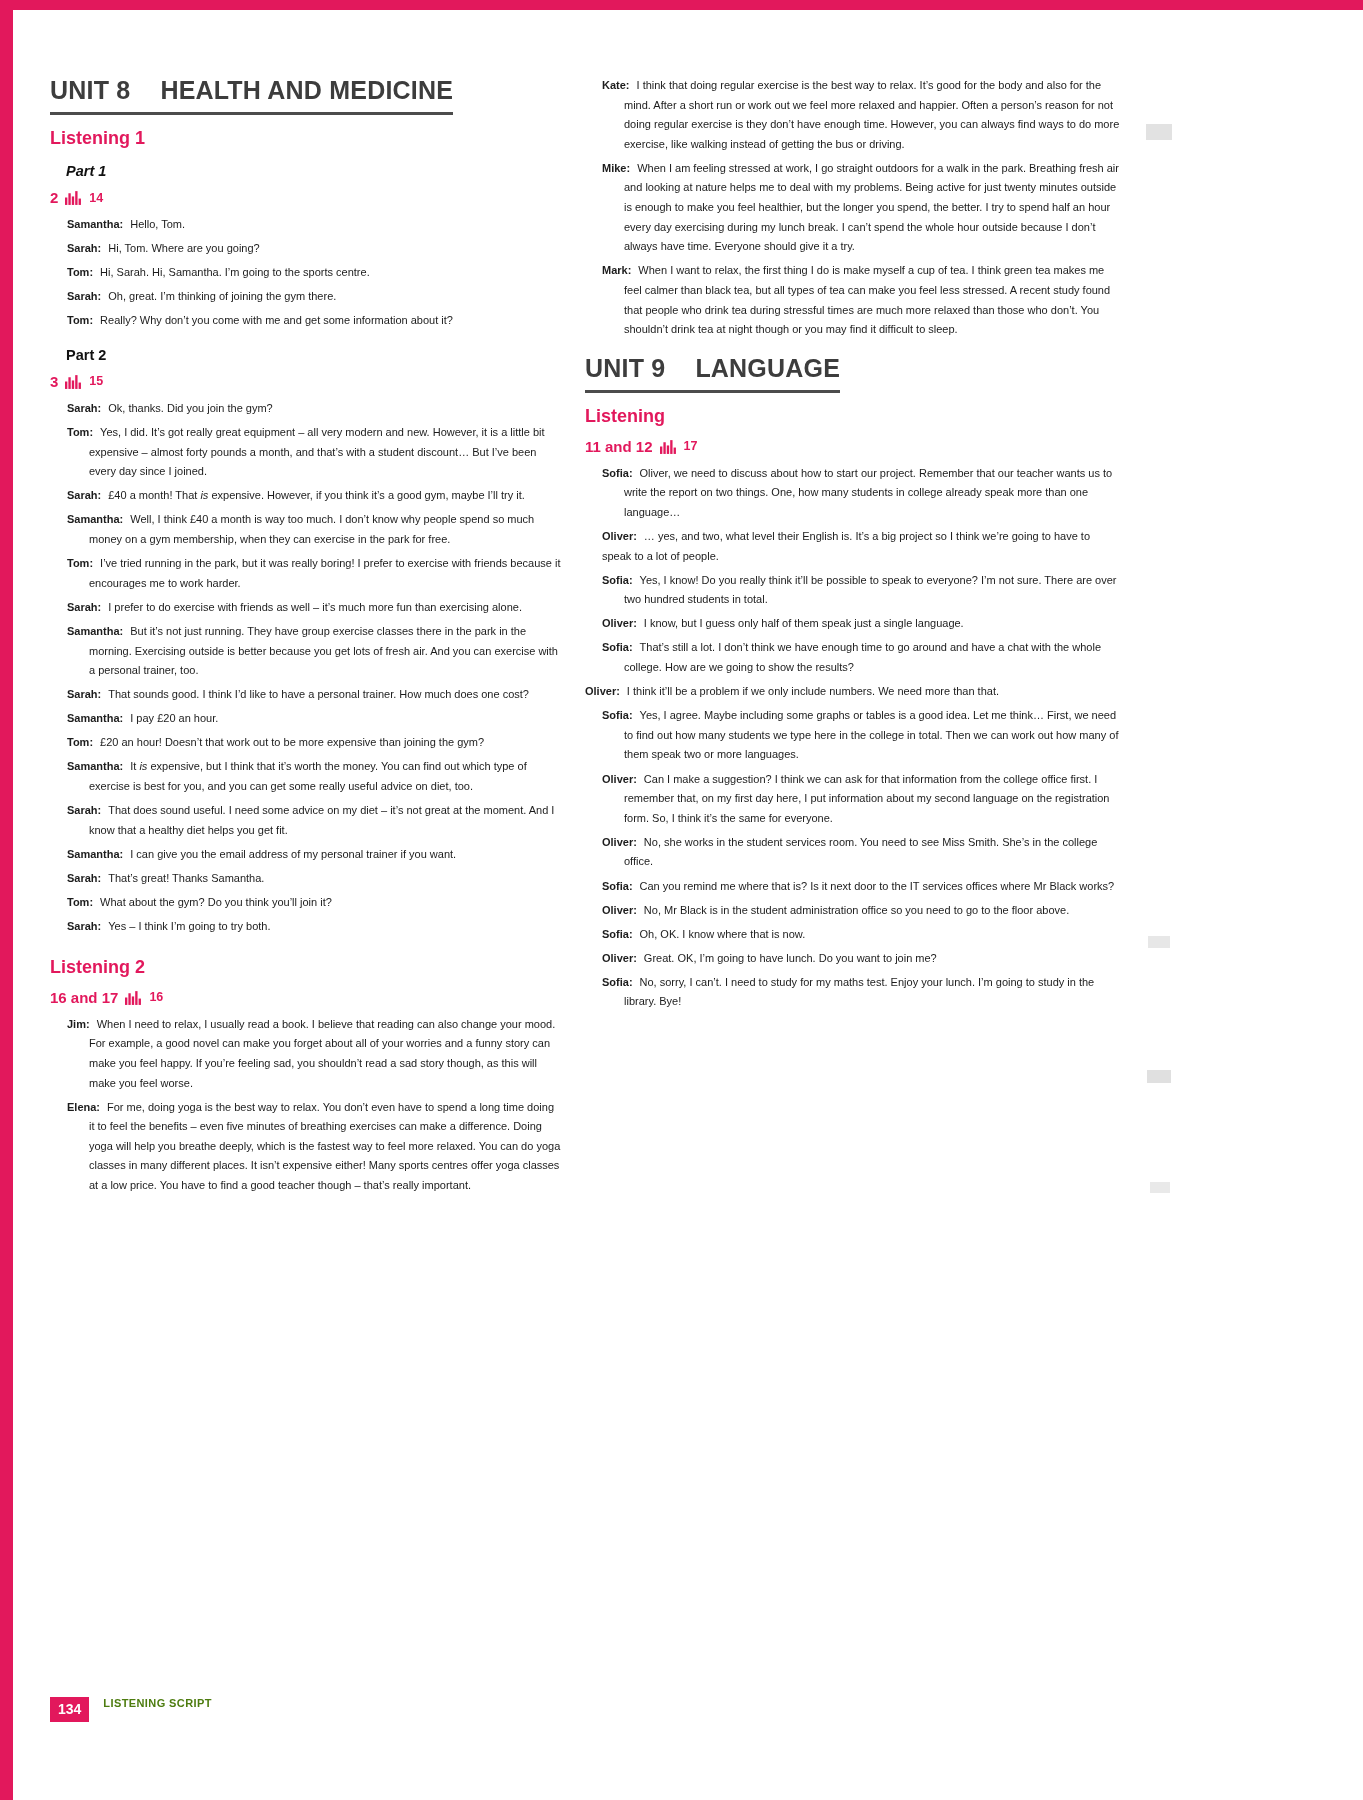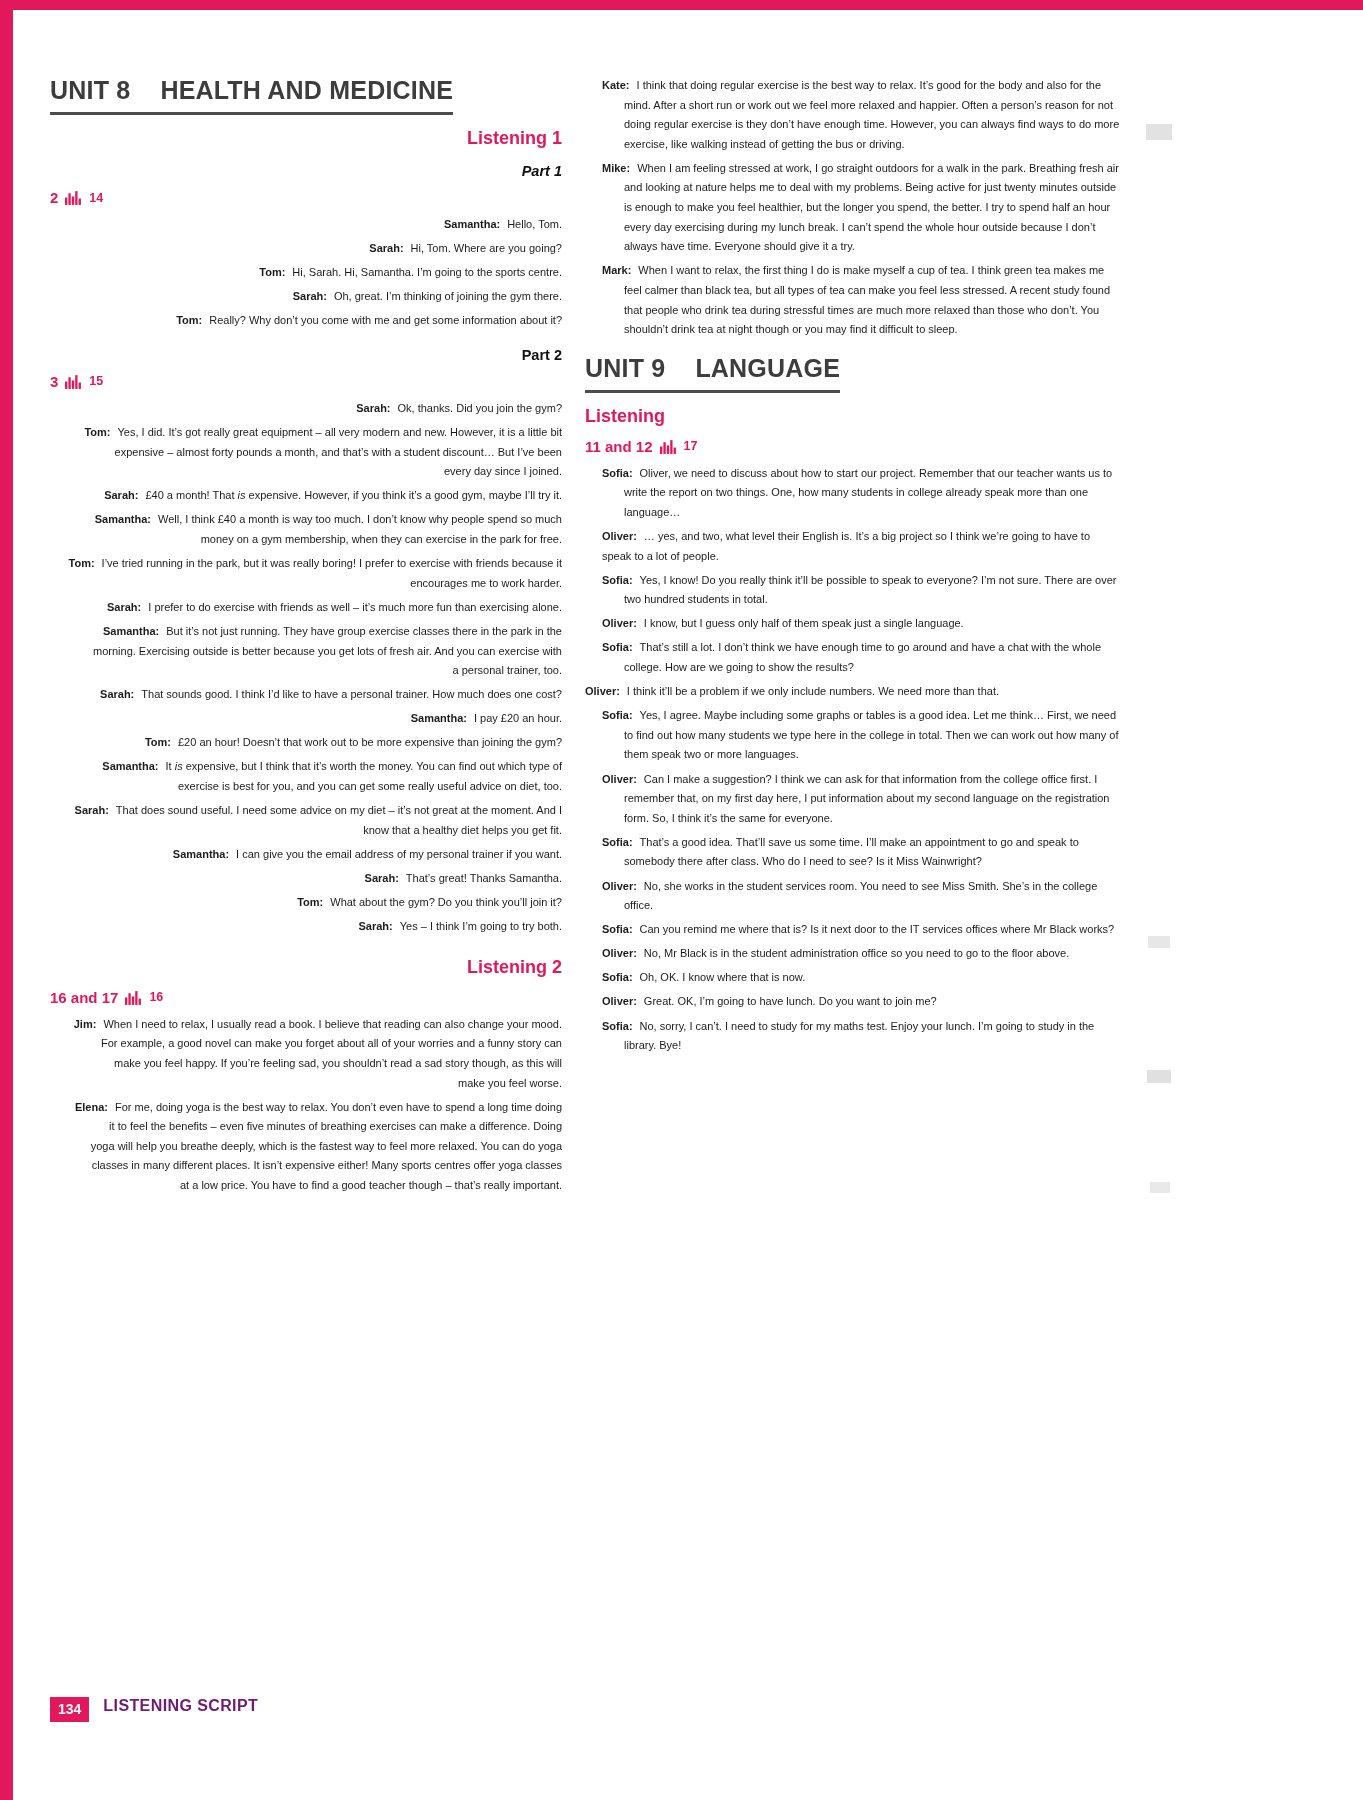--- a/index.html
+++ b/index.html
@@ -13,21 +13,21 @@
   body{
     background:#ffffff;
     font-family:"Liberation Sans",sans-serif;
     color:var(--text);
     position:relative;
     overflow:hidden;
   }
   .edge-top{position:absolute;top:0;left:0;width:1363px;height:10px;background:var(--accent);}
   .edge-left{position:absolute;top:0;left:0;width:13px;height:1800px;background:var(--accent);}
   .col{position:absolute;}
-  .col-left{left:50px;top:76px;width:512px;text-align:right;}
+  .col-left{left:50px;top:76px;width:512px;}
   .col-right{left:585px;top:76px;width:537px;}
 
   .unit-heading{
     display:block;width:fit-content;
     font-size:25px;font-weight:700;color:var(--heading);
     letter-spacing:.2px;
     border-bottom:3px solid var(--rule);
     padding-bottom:7px;margin:14px 0 13px 0;
   }
   .col > .unit-heading:first-child{margin-top:0;}
@@ -49,21 +49,21 @@
     margin:0 0 4.5px 17px;
     padding-left:22px;text-indent:-22px;
   }
   .line .speaker{font-weight:700;margin-right:7px;}
   .line em{font-style:italic;}
   .line.no-hang{padding-left:0;text-indent:0;}
   .line.outdent{margin-left:0;padding-left:0;text-indent:0;}
 
   .footer{position:absolute;left:50px;top:1697px;display:flex;align-items:flex-start;gap:14px;}
   .page-num{background:var(--accent);color:#fff;font-weight:700;font-size:14px;padding:4px 8px;line-height:1.2;}
-  .footer-label{font-weight:700;font-size:16px;letter-spacing:.4px;color:#701a75;}
+  .footer-label{font-weight:700;font-size:11px;letter-spacing:.4px;color:#4d7c0f;}
 
   .scan-mark{position:absolute;background:#e2e2e2;}
   .scan-mark.m1{left:1146px;top:124px;width:26px;height:16px;}
   .scan-mark.m2{left:1148px;top:936px;width:22px;height:12px;background:#e7e7e7;}
   .scan-mark.m3{left:1147px;top:1070px;width:24px;height:13px;background:#e0e0e0;}
   .scan-mark.m4{left:1150px;top:1182px;width:20px;height:11px;background:#e9e9e9;}
 </style>
 </head>
 <body>
 
@@ -152,21 +152,20 @@
         <span class="track-num">17</span>
       </div>
       <p class="line"><strong class="speaker">Sofia:</strong><span class="line-text">Oliver, we need to discuss about how to start our project. Remember that our teacher wants us to write the report on two things. One, how many students in college already speak more than one language…</span></p>
       <p class="line no-hang"><strong class="speaker">Oliver:</strong><span class="line-text">… yes, and two, what level their English is. It’s a big project so I think we’re going to have to speak to a lot of people.</span></p>
       <p class="line"><strong class="speaker">Sofia:</strong><span class="line-text">Yes, I know! Do you really think it’ll be possible to speak to everyone? I’m not sure. There are over two hundred students in total.</span></p>
       <p class="line"><strong class="speaker">Oliver:</strong><span class="line-text">I know, but I guess only half of them speak just a single language.</span></p>
       <p class="line"><strong class="speaker">Sofia:</strong><span class="line-text">That’s still a lot. I don’t think we have enough time to go around and have a chat with the whole college. How are we going to show the results?</span></p>
       <p class="line no-hang outdent"><strong class="speaker">Oliver:</strong><span class="line-text">I think it’ll be a problem if we only include numbers. We need more than that.</span></p>
       <p class="line"><strong class="speaker">Sofia:</strong><span class="line-text">Yes, I agree. Maybe including some graphs or tables is a good idea. Let me think… First, we need to find out how many students we type here in the college in total. Then we can work out how many of them speak two or more languages.</span></p>
       <p class="line"><strong class="speaker">Oliver:</strong><span class="line-text">Can I make a suggestion? I think we can ask for that information from the college office first. I remember that, on my first day here, I put information about my second language on the registration form. So, I think it’s the same for everyone.</span></p>
-      <p class="line"><strong class="speaker">Sofia:</strong><span class="line-text">That’s a good idea. That’ll save us some time. I’ll make an appointment to go and speak to somebody there after class. Who do I need to see? Is it Miss Wainwright?</span></p>
       <p class="line"><strong class="speaker">Oliver:</strong><span class="line-text">No, she works in the student services room. You need to see Miss Smith. She’s in the college office.</span></p>
       <p class="line"><strong class="speaker">Sofia:</strong><span class="line-text">Can you remind me where that is? Is it next door to the IT services offices where Mr Black works?</span></p>
       <p class="line"><strong class="speaker">Oliver:</strong><span class="line-text">No, Mr Black is in the student administration office so you need to go to the floor above.</span></p>
       <p class="line"><strong class="speaker">Sofia:</strong><span class="line-text">Oh, OK. I know where that is now.</span></p>
       <p class="line"><strong class="speaker">Oliver:</strong><span class="line-text">Great. OK, I’m going to have lunch. Do you want to join me?</span></p>
       <p class="line"><strong class="speaker">Sofia:</strong><span class="line-text">No, sorry, I can’t. I need to study for my maths test. Enjoy your lunch. I’m going to study in the library. Bye!</span></p>
     </div>
 
   <div class="footer">
     <span class="page-num">134</span>

